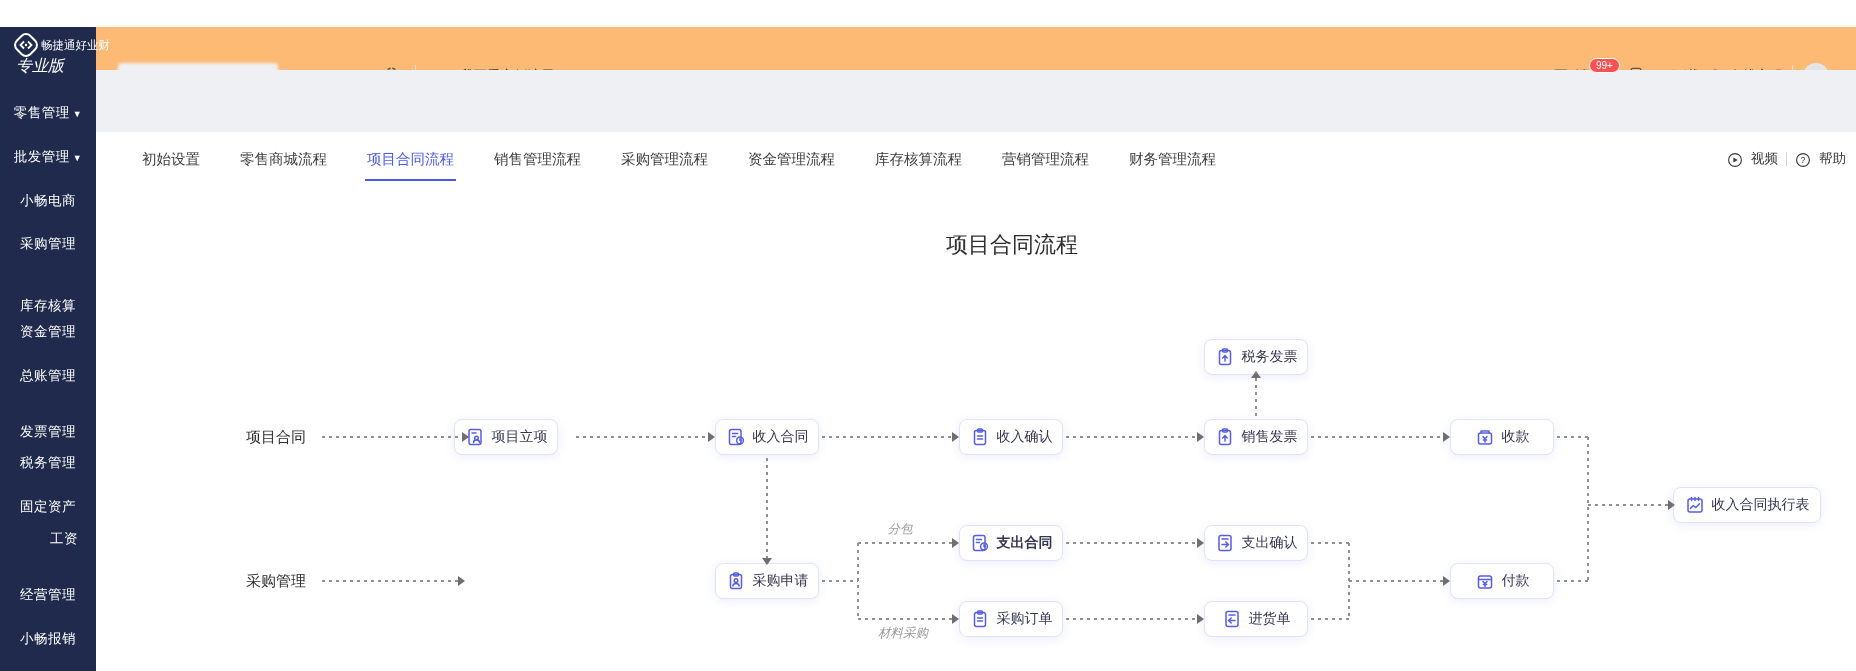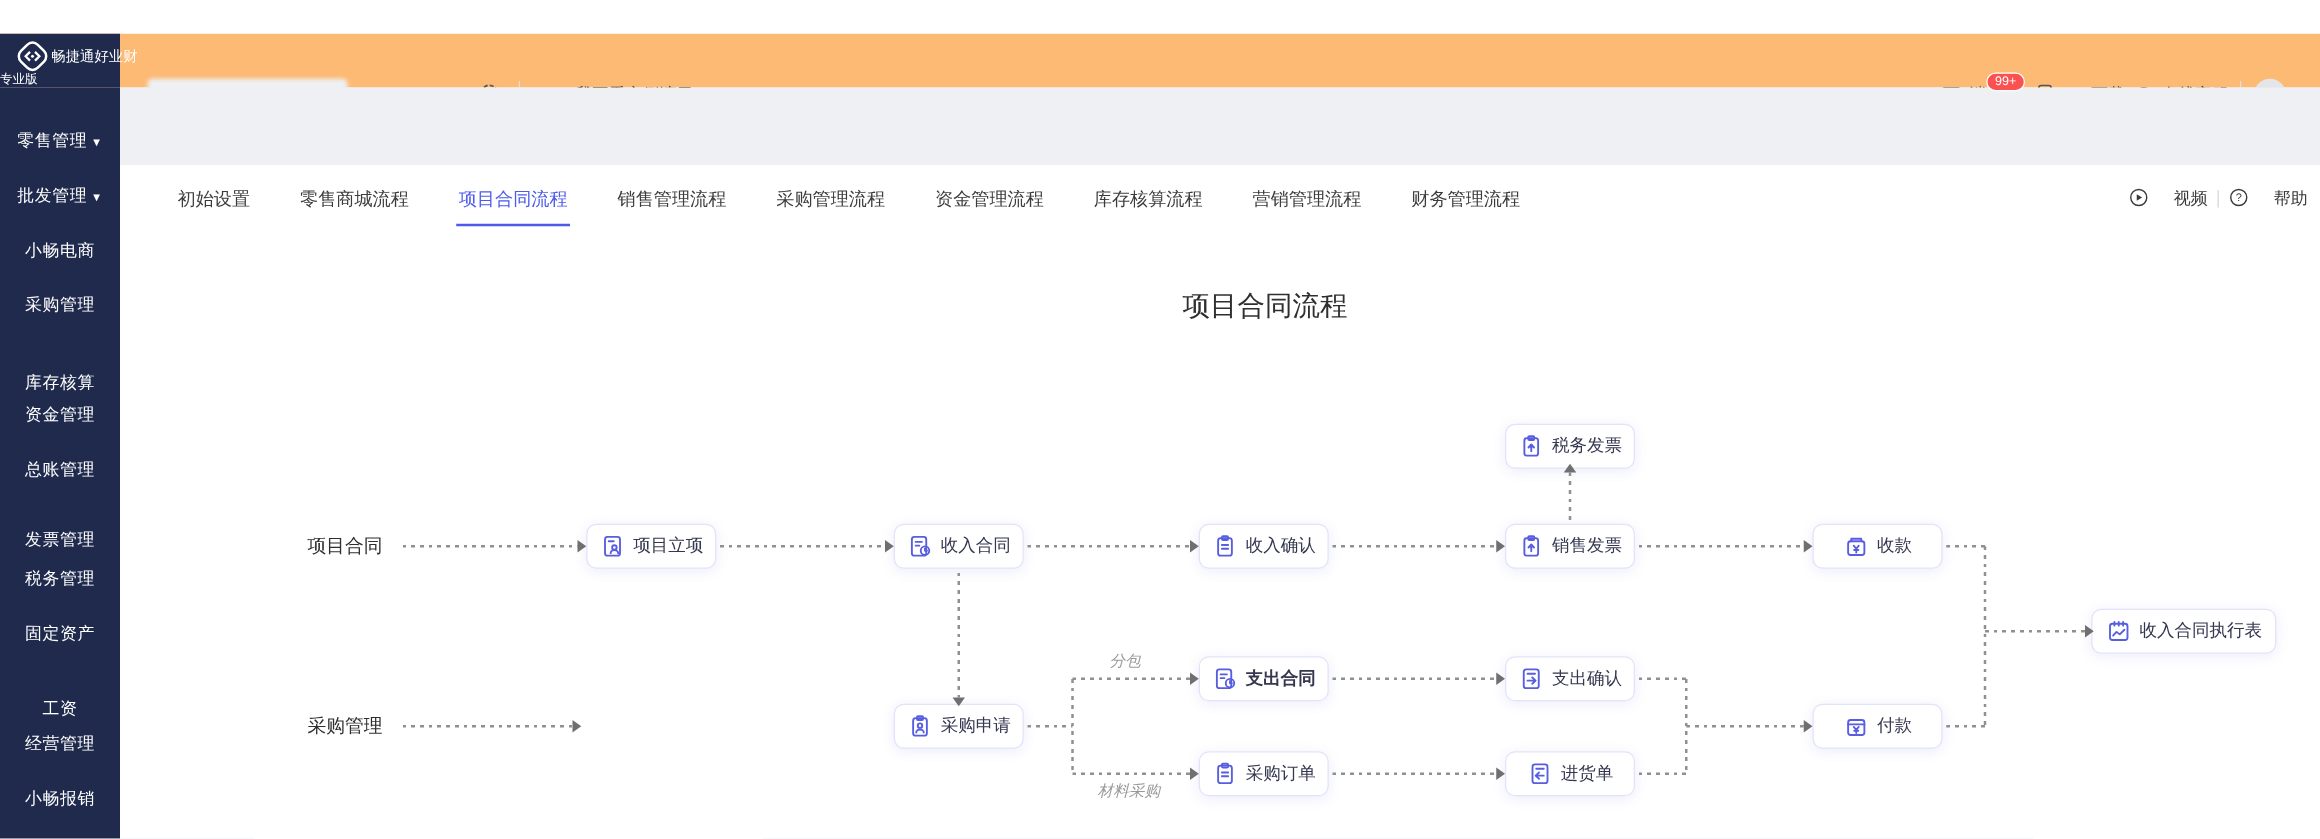--- a/index.html
+++ b/index.html
@@ -3,21 +3,21 @@
 <meta charset="utf-8">
 <style>
   html,body{margin:0;padding:0;background:#dfe2e8;}
   #app{position:relative;width:1856px;height:671px;background:#fff;overflow:hidden;
        font-family:"Liberation Sans",sans-serif;color:#333;}
   
   #topstrip{position:absolute;left:0;top:0;width:1856px;height:27px;background:#fff;}
   #header{position:absolute;left:0;top:27px;width:1856px;height:43px;background:#fdba74;}
   #logoblock{position:absolute;left:0;top:27px;width:96px;height:43px;background:#1f2a4d;z-index:3;overflow:visible;}
   #logoblock .l1{position:absolute;left:41px;top:11px;font-size:11.5px;color:#fff;white-space:nowrap;}
-  #logoblock .l2{position:absolute;left:0;top:29px;font-size:10px;color:#fff;}
+  #logoblock .l2{position:absolute;left:16px;top:29px;font-size:16px;color:#fff;font-style:italic;}
   #logomark{position:absolute;left:13px;top:5px;}
   .blurbox{position:absolute;background:#eef0f4;border-radius:4px;filter:blur(1.5px);}
   #searchline{position:absolute;left:112px;top:64px;width:260px;height:1px;background:#dcdce2;}
   .hicon{position:absolute;display:flex;align-items:center;gap:5px;font-size:13.5px;color:#3a3a3a;cursor:pointer;}
   .vdiv{position:absolute;width:1px;height:20px;background:#e0e0e0;top:38px;}
   #msgbadge{position:absolute;left:1589px;top:31px;background:#fa5151;color:#fff;font-size:10px;
             padding:1px 6px;border-radius:9px;border:1px solid #fff;z-index:4;}
   #avatar{position:absolute;left:1803px;top:36px;width:26px;height:26px;border-radius:50%;background:#e3e5e8;
           display:flex;align-items:center;justify-content:center;cursor:pointer;}
   #username{position:absolute;left:1836px;top:42px;font-size:13.5px;color:#3a3a3a;white-space:nowrap;}
@@ -28,21 +28,21 @@
   #tab-active{position:absolute;left:180px;top:80px;width:122px;height:42px;background:#6470e8;color:#fff;
               display:flex;align-items:center;justify-content:center;gap:8px;font-size:14px;cursor:pointer;}
   #tab-active .x{font-size:12px;opacity:.9;cursor:pointer;}
   
   #panel{position:absolute;left:96px;top:132px;width:1760px;height:539px;background:#fff;}
   #navtabs{position:absolute;left:44px;top:12px;display:flex;gap:36px;}
   .navtab{font-size:14.5px;color:#3c3c3c;padding:6px 2px 10px;cursor:pointer;border-bottom:2px solid transparent;white-space:nowrap;}
   .navtab.active{color:#4c59ea;border-bottom-color:#4c59ea;}
   #navright{position:absolute;right:10px;top:18px;display:flex;align-items:center;gap:8px;font-size:13.5px;color:#3a3a3a;}
   #navright .nd{width:1px;height:14px;background:#d5d5d5;}
-  .nritem{display:flex;align-items:flex-start;gap:20px;cursor:pointer;}
+  .nritem{display:flex;align-items:flex-end;gap:8px;cursor:pointer;}
   #flowtitle{position:absolute;left:836px;top:98px;width:160px;text-align:center;font-size:22px;color:#2f2f2f;}
   
   .fnode{position:absolute;display:flex;align-items:center;justify-content:center;gap:7px;background:#fff;
          border:1px solid #e2e3f8;border-radius:8px;box-shadow:0 2px 10px rgba(90,97,232,.12);
          font-size:14px;color:#34374f;cursor:pointer;box-sizing:border-box;}
   .rowlabel{position:absolute;font-size:15px;color:#2f2f2f;white-space:nowrap;transform:translate(-50%,-50%);}
   .edgelabel{position:absolute;font-size:12.5px;color:#9a9a9a;white-space:nowrap;transform:translate(-50%,-50%);font-style:italic;}
   .eh{position:absolute;height:2px;background-image:repeating-linear-gradient(90deg,#909090 0 3px,transparent 3px 7px);}
   .ev{position:absolute;width:2px;background-image:repeating-linear-gradient(180deg,#909090 0 3px,transparent 3px 7px);}
   .ar{position:absolute;width:0;height:0;border:5px solid transparent;}
@@ -146,21 +146,21 @@
       <div class="sideitem" style="top: 34px;"><span>零售管理</span><span class="caret">▼</span></div>
       <div class="sideitem" style="top: 77.8px;"><span>批发管理</span><span class="caret">▼</span></div>
       <div class="sideitem" style="top: 121.6px;"><span>小畅电商</span></div>
       <div class="sideitem" style="top: 165.4px;"><span>采购管理</span></div>
       <div class="sideitem" style="top: 227px;"><span>库存核算</span></div>
       <div class="sideitem" style="top: 253px;"><span>资金管理</span></div>
       <div class="sideitem" style="top: 296.8px;"><span>总账管理</span></div>
       <div class="sideitem" style="top: 340.6px; margin-top: 12px;"><span>发票管理</span></div>
       <div class="sideitem" style="top: 384.4px;"><span>税务管理</span></div>
       <div class="sideitem" style="top: 428.2px;"><span>固定资产</span></div>
-      <div class="sideitem" style="top: 488px;"><span>工资</span></div>
+      <div class="sideitem" style="top: 460px; margin-left: 16px;"><span>工资</span></div>
       <div class="sideitem" style="top: 515.8px;"><span>经营管理</span></div>
       <div class="sideitem" style="top: 559.6px;"><span>小畅报销</span></div>
     </div>
 
   <div id="panel">
     <div id="navtabs">
         <div class="navtab">初始设置</div>
         <div class="navtab">零售商城流程</div>
         <div class="navtab active">项目合同流程</div>
         <div class="navtab">销售管理流程</div>
@@ -182,21 +182,21 @@
       <span class="nritem">
         <svg width="16" height="16" viewBox="0 0 20 20">
           <circle cx="10" cy="10" r="8" stroke="#3a3a3a" fill="none" stroke-width="1.4"></circle>
           <text x="10" y="14" font-size="11" text-anchor="middle" fill="#3a3a3a" font-family="Liberation Sans,sans-serif">?</text>
         </svg>
         <span>帮助</span>
       </span>
     </div>
     <div id="flowtitle">项目合同流程</div>
     <div id="flowcanvas">
-        <div class="fnode" style="left: 373px; top: 287px; width: 104px; height: 36px; align-items: center;">
+        <div class="fnode" style="left: 358px; top: 287px; width: 104px; height: 36px; align-items: center;">
           <svg width="20" height="20" viewBox="0 0 20 20">
             <rect x="4" y="2.5" width="12" height="15" rx="2" stroke="#575ee0" fill="none" stroke-width="1.5" stroke-linecap="round" stroke-linejoin="round"></rect>
             <path d="M7 6 h4" stroke="#575ee0" fill="none" stroke-width="1.5" stroke-linecap="round" stroke-linejoin="round"></path>
             <circle cx="11.5" cy="11" r="1.8" stroke="#575ee0" fill="none" stroke-width="1.5" stroke-linecap="round" stroke-linejoin="round"></circle>
             <path d="M8.5 15.5 a3 2.4 0 0 1 6 0" stroke="#575ee0" fill="none" stroke-width="1.5" stroke-linecap="round" stroke-linejoin="round"></path>
           </svg>
           <span>项目立项</span>
         </div>
         <div class="fnode" style="left: 619px; top: 287px; width: 104px; height: 36px;">
           <svg width="20" height="20" viewBox="0 0 20 20">

